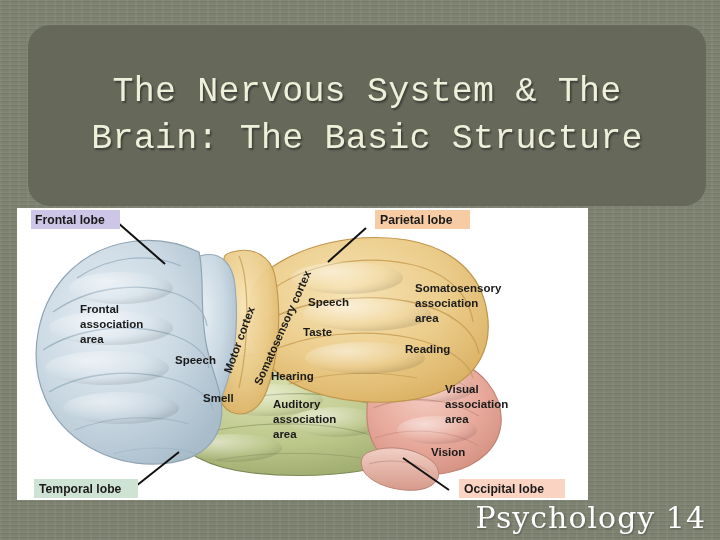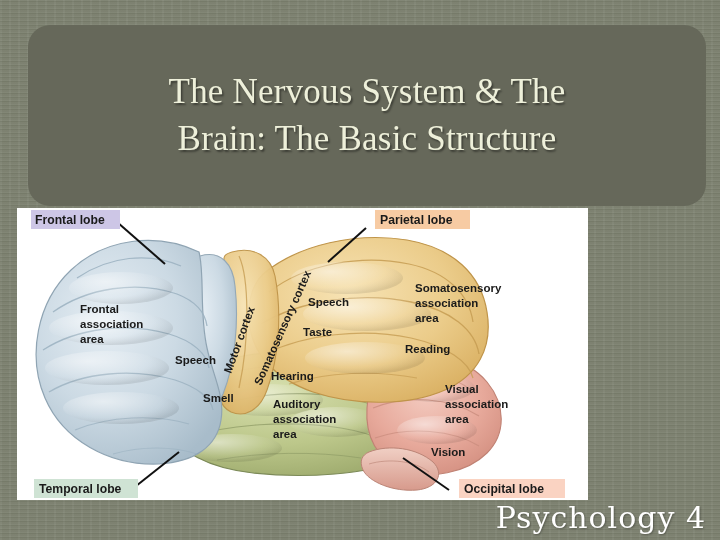--- a/index.html
+++ b/index.html
@@ -52,21 +52,21 @@
     height: 181px;
     background-color: #66685a;
     border-radius: 22px;
     box-sizing: border-box;
     display: flex;
     flex-direction: column;
     align-items: center;
     justify-content: center;
   }
   #title-text {
-    font-family: Liberation Serif, serif;
+    font-family: Liberation Mono, monospace;
     font-size: 35px;
     line-height: 1.32;
     color: #eef0da;
     text-align: center;
     letter-spacing: 0.2px;
     text-shadow: 1.5px 2px 2px rgba(0,0,0,0.42);
     padding: 0 26px;
     white-space: pre-line;
   }
 
@@ -270,15 +270,15 @@
         <text class="lbl lbl-box-text" x="22" y="285">Temporal lobe</text>
       </g>
 
       <g>
         <rect x="442" y="271" width="106" height="19" fill="#fad3c2"></rect>
         <text class="lbl lbl-box-text" x="447" y="285">Occipital lobe</text>
       </g>
     </svg>
   </div>
 
-  <div id="footer-text">Psychology 4</div>
+  <div id="footer-text">Psychology 14</div>
 
 </div>
 
 </body></html>

